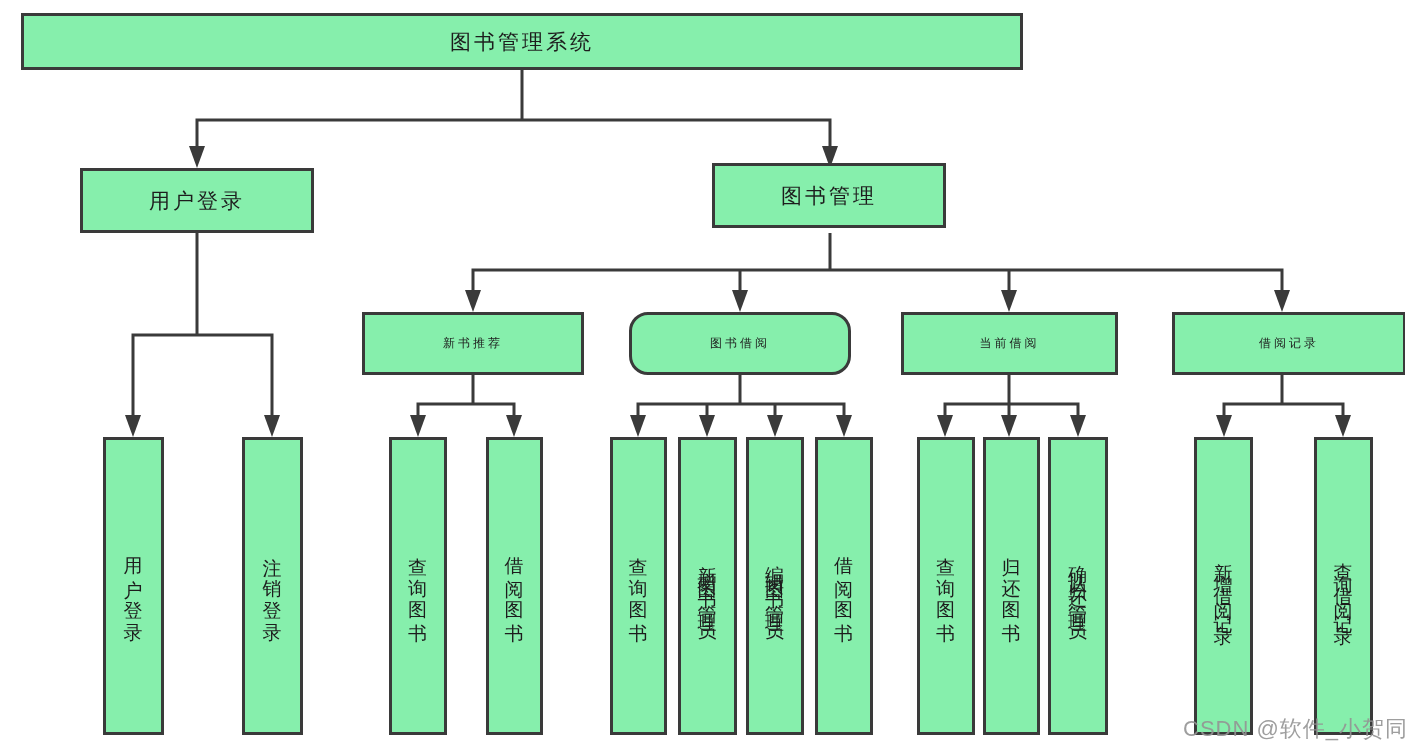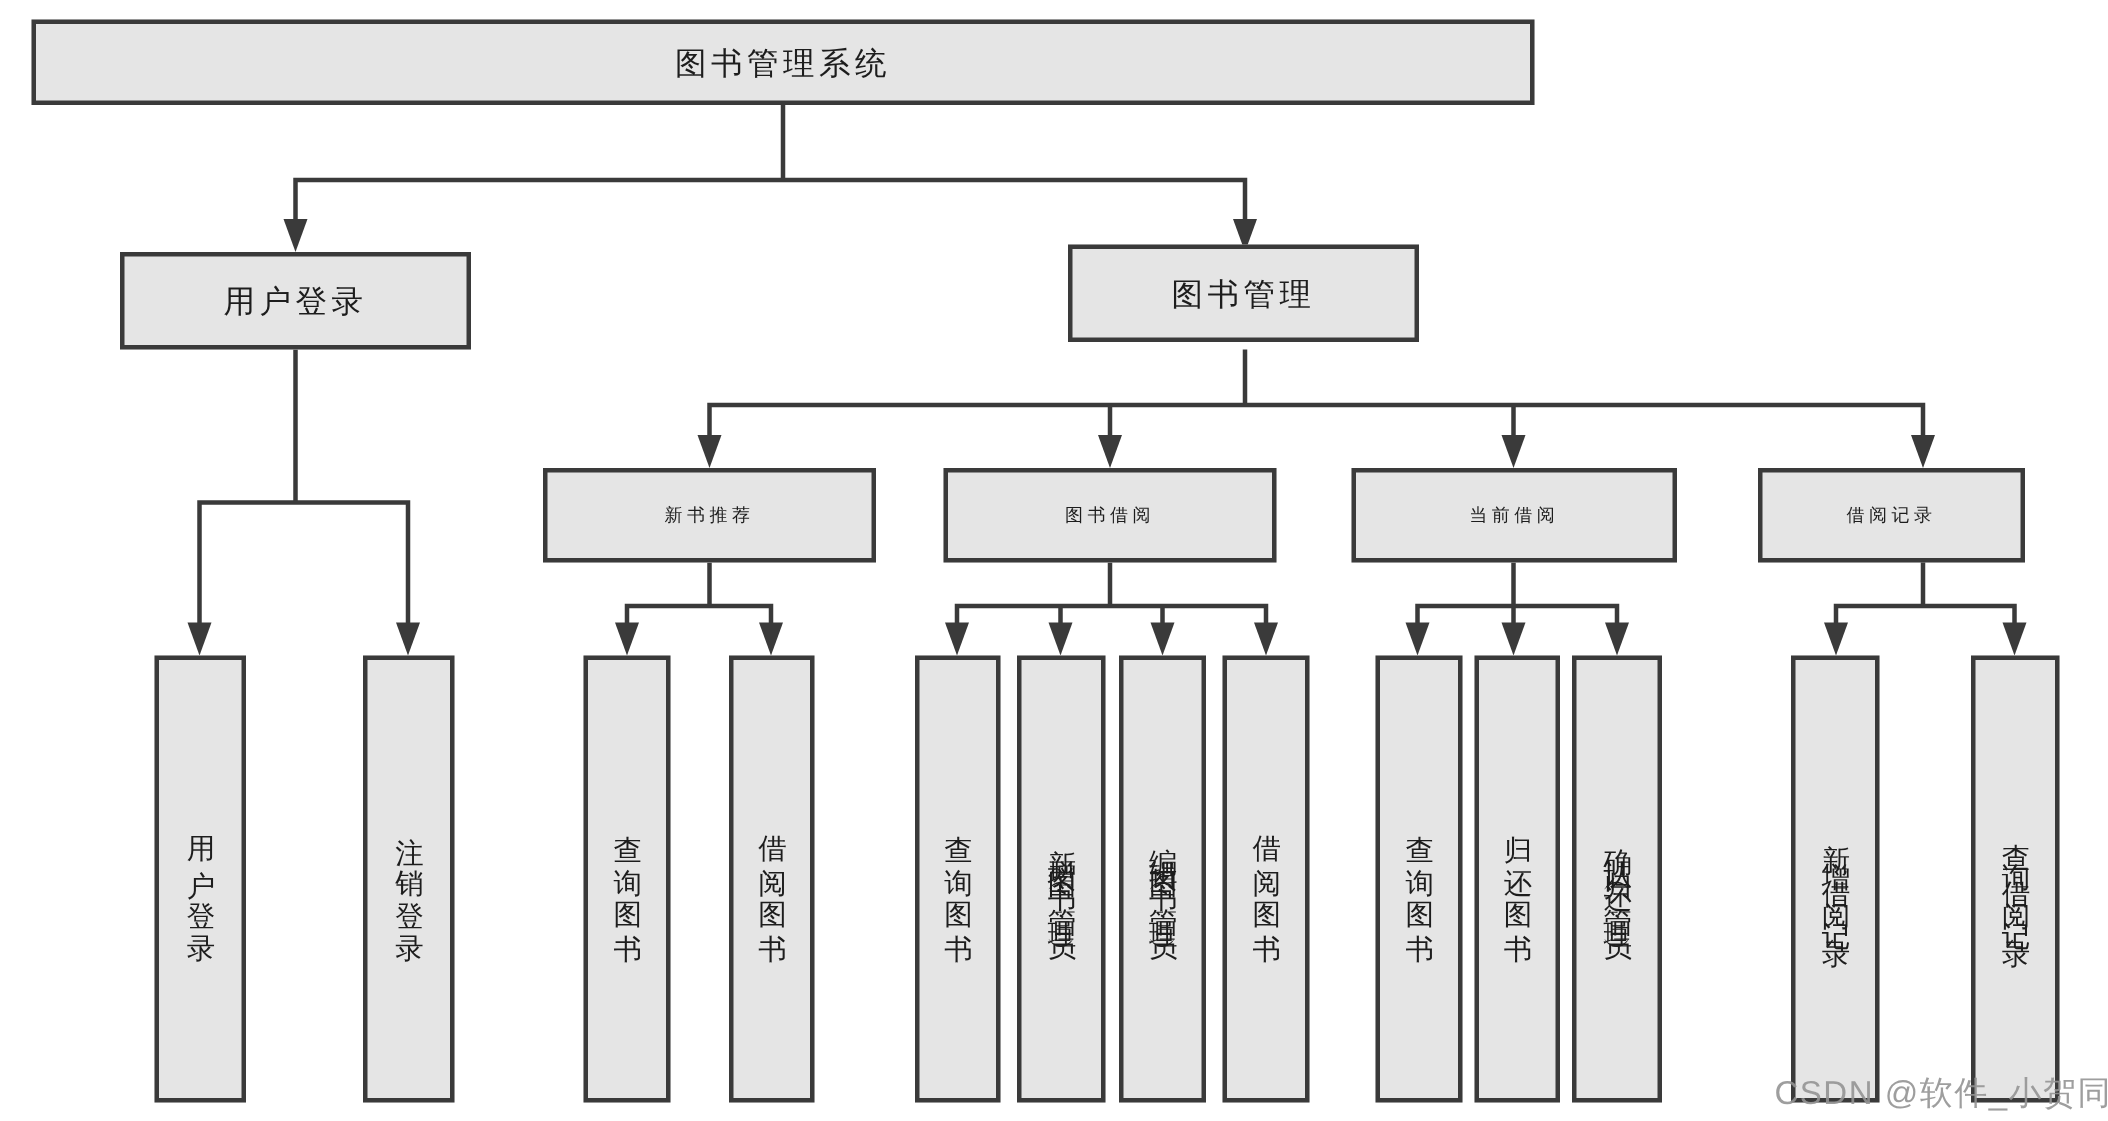--- a/index.html
+++ b/index.html
@@ -8,37 +8,37 @@
     width: 1405px;
     height: 747px;
     background: #ffffff;
     font-family: "Liberation Sans", "DejaVu Sans", sans-serif;
     overflow: hidden;
   }
   svg.wires { position: absolute; left: 0; top: 0; z-index: 1; }
   .box {
     position: absolute;
     box-sizing: border-box;
-    background: #e5e5e5;
+    background: #86efac;
     border: 3px solid #3a3a3a;
     display: flex;
     align-items: center;
     justify-content: center;
     color: #1d1d1d;
     z-index: 2;
   }
   .hbox { font-size: 21px; letter-spacing: 3px; }
   .root  { left: 21px;   top: 13px;  width: 1002px; height: 57px; }
   .lv2-a { left: 80px;   top: 168px; width: 234px;  height: 65px; }
   .lv2-b { left: 712px;  top: 163px; width: 234px;  height: 65px; }
   .lv3   { top: 312px; height: 63px; font-size: 12px; }
   .lv3-a { left: 362px;  width: 222px; }
-  .lv3-b { left: 629px;  width: 222px; }
+  .lv3-b { left: 629px;  width: 222px; border-radius: 19px; }
   .lv3-c { left: 901px;  width: 217px; justify-content: center; }
-  .lv3-d { left: 1172px; width: 178px; }
+  .lv3-d { left: 1172px; width: 234px; }
   .vbox  { top: 437px; height: 298px; }
   .vtext {
     writing-mode: vertical-rl;
     text-orientation: mixed;
     font-size: 19px;
     line-height: 1;
     color: #1d1d1d;
   }
   .len4 { letter-spacing: 22px; }
   .len6 { letter-spacing: 13px; }

